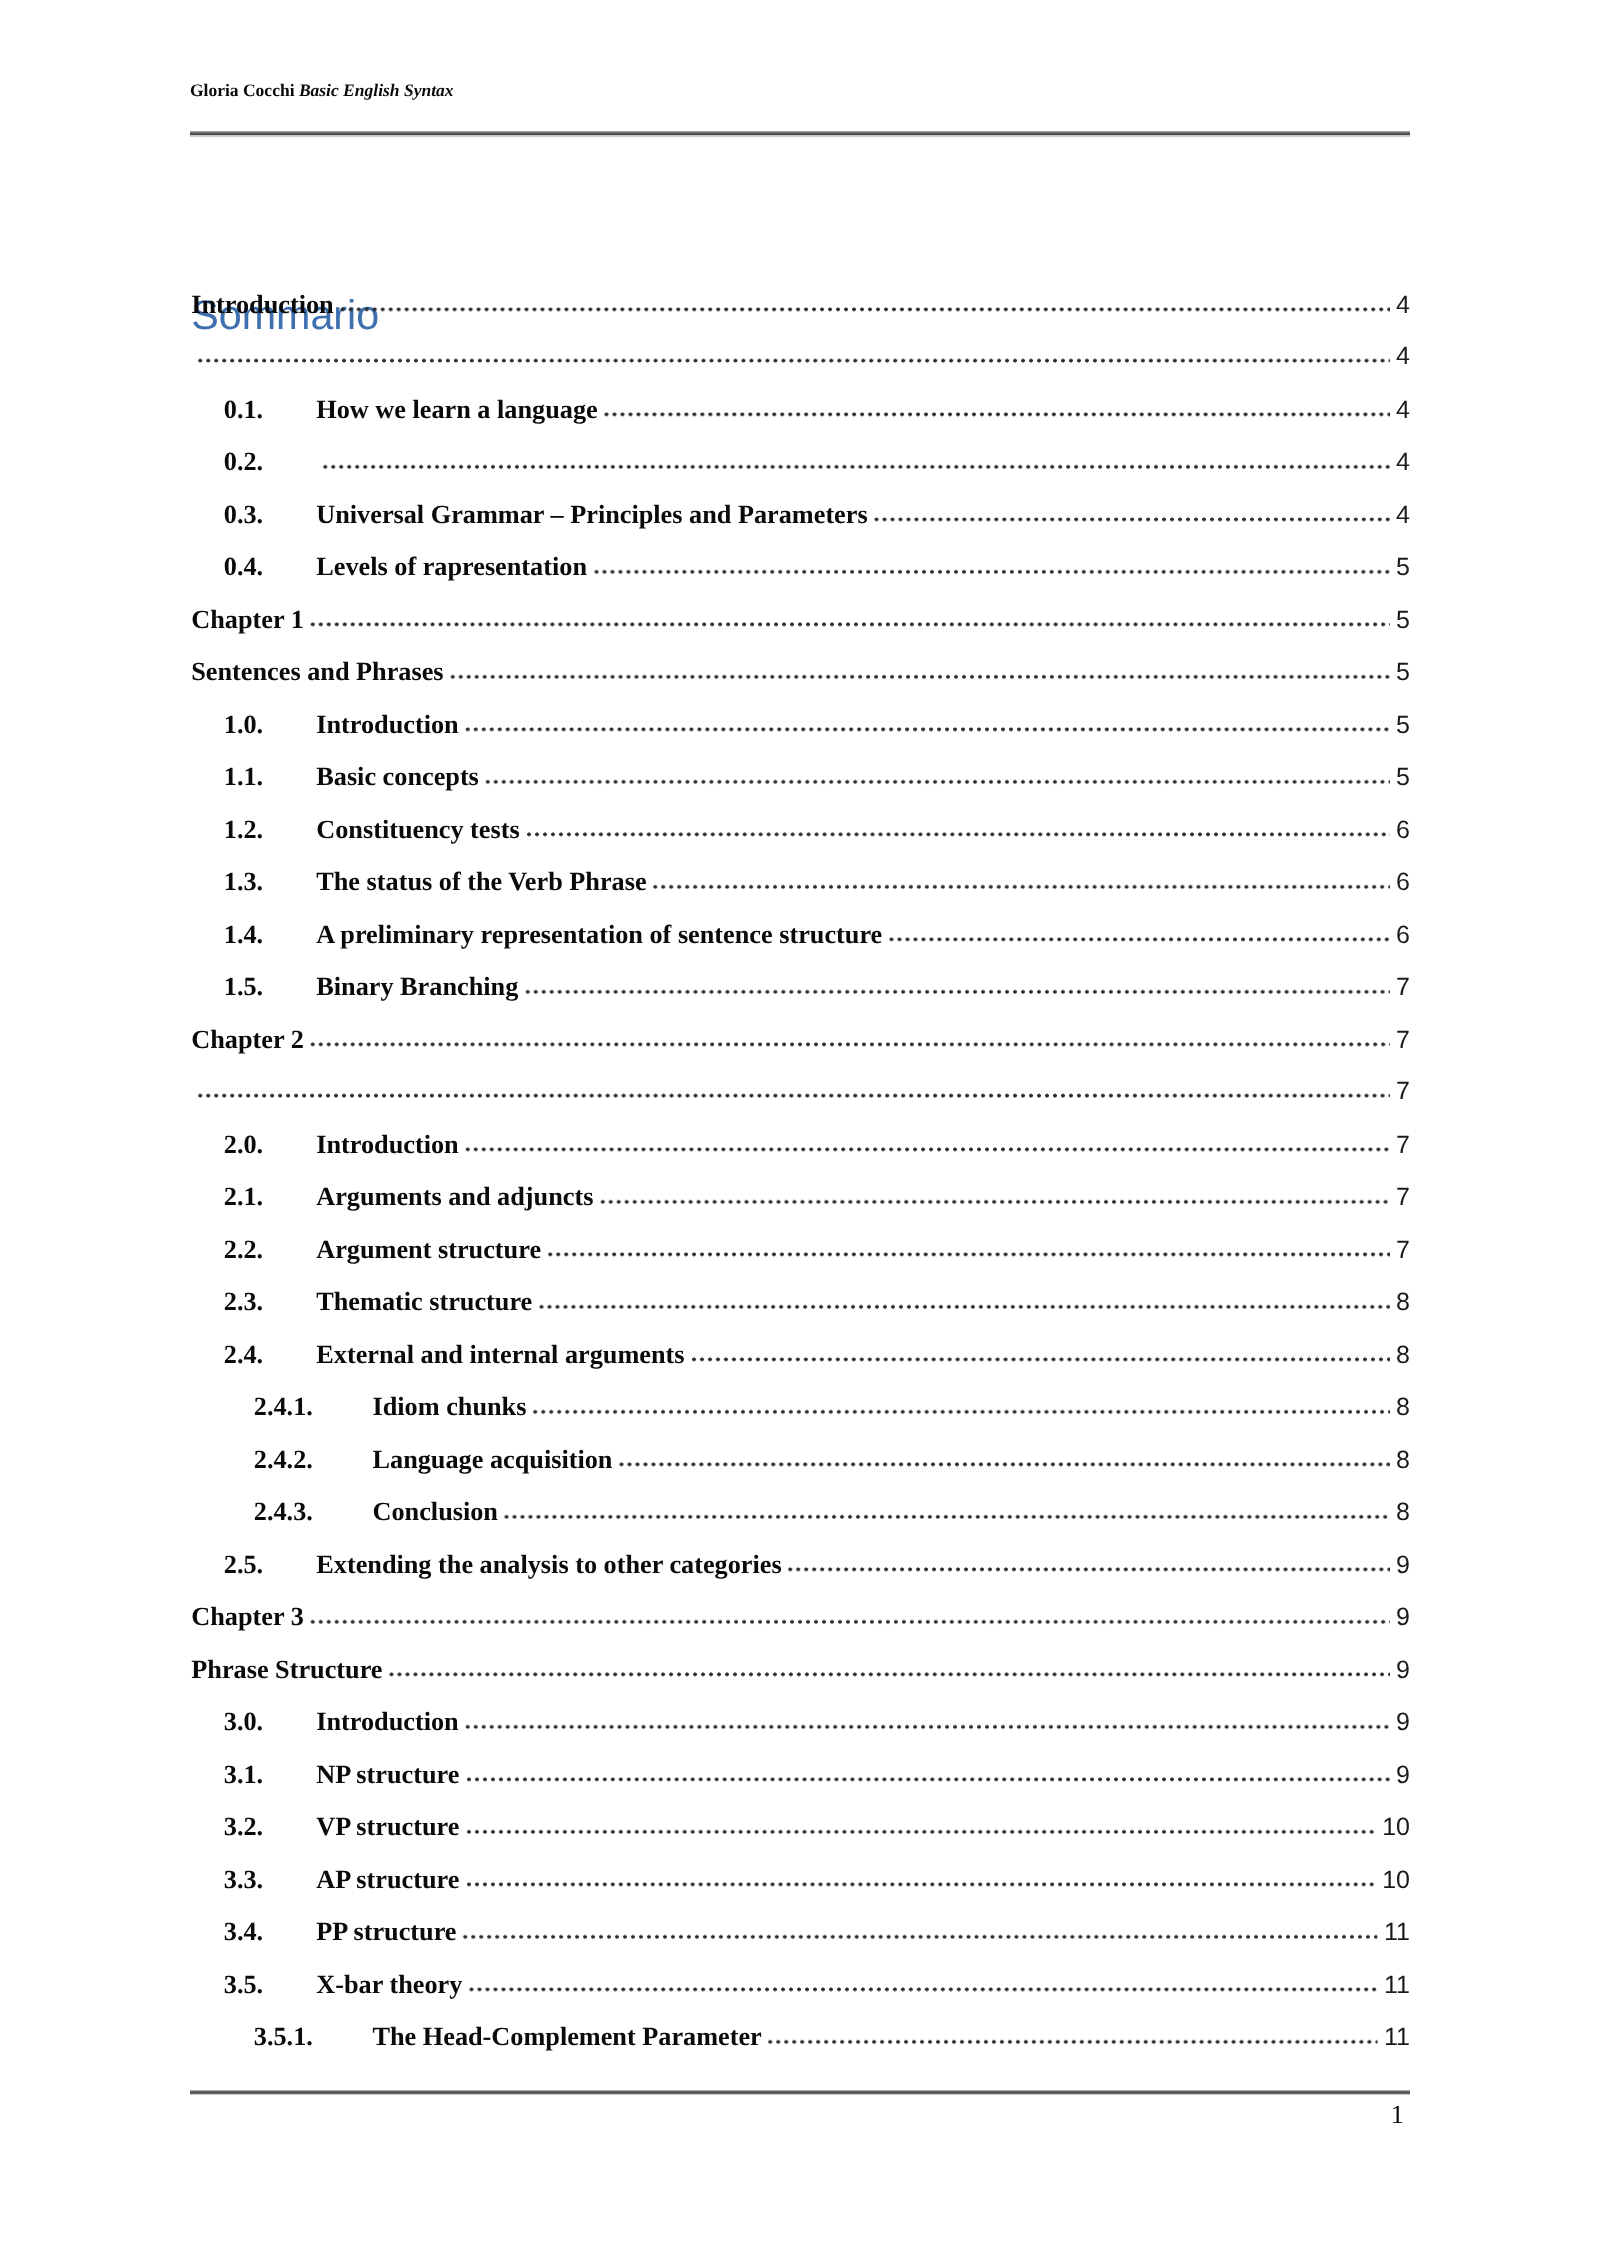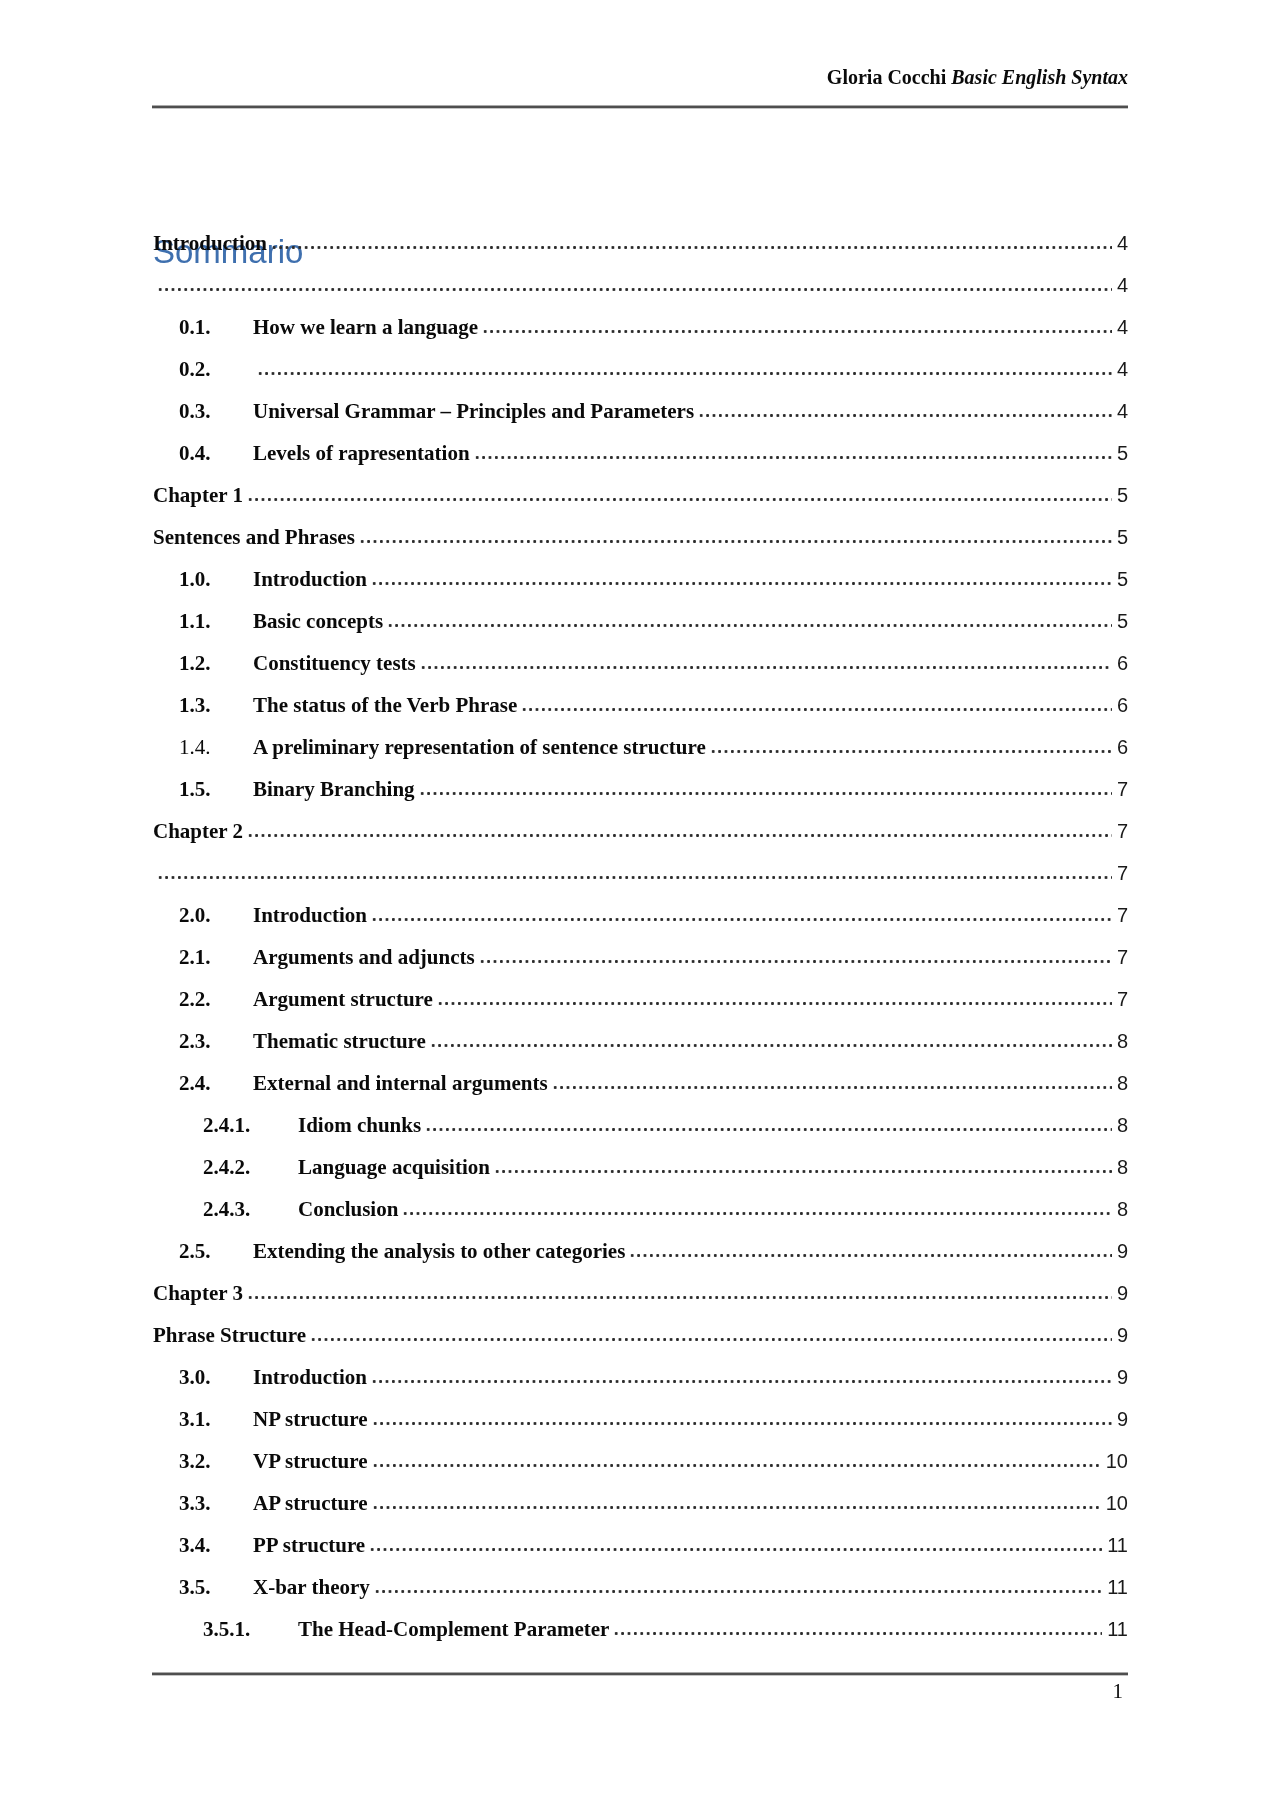--- a/index.html
+++ b/index.html
@@ -6,22 +6,22 @@
   body {
     width: 1280px; height: 1811px;
     background: #ffffff;
     font-family: "Liberation Serif", serif;
     position: relative;
     color: #0a0a0a;
   }
 
   .running-header {
     position: absolute; top: 66px; left: 152px; width: 976px;
-    text-align: right;
-    font-size: 20px; font-weight: bold; color: #0a0a0a;
+    text-align: left;
+    font-size: 14px; font-weight: bold; color: #0a0a0a;
     white-space: nowrap;
   }
   .running-header .book { font-style: italic; }
 
   .rule {
     position: absolute; left: 152px; width: 976px; height: 2px;
     background: #4f4f4f;
     border-top: 1px solid #aaaaaa;
     border-bottom: 1px solid #c4c4c4;
   }
@@ -49,21 +49,21 @@
     font-size: 21px;
     font-weight: bold;
     white-space: nowrap;
     cursor: default;
   }
   .toc-row .num { flex: 0 0 auto; }
   .toc-row.lvl2 { padding-left: 26px; }
   .toc-row.lvl2 .num { width: 74px; }
   .toc-row.lvl3 { padding-left: 50px; }
   .toc-row.lvl3 .num { width: 95px; }
-  .toc-row .num.regular { font-weight: normal; }
+  .toc-row .num.regular { font-weight: bold; }
   .toc-row .title { flex: 0 0 auto; }
   .leader {
     flex: 1 1 auto;
     height: 5px;
     margin: 0 5px 0 4px;
     background-image: radial-gradient(circle, #2b2b2b 1.25px, transparent 1.7px);
     background-size: 6.4px 5px;
     background-repeat: repeat-x;
     background-position: 0 100%;
   }

